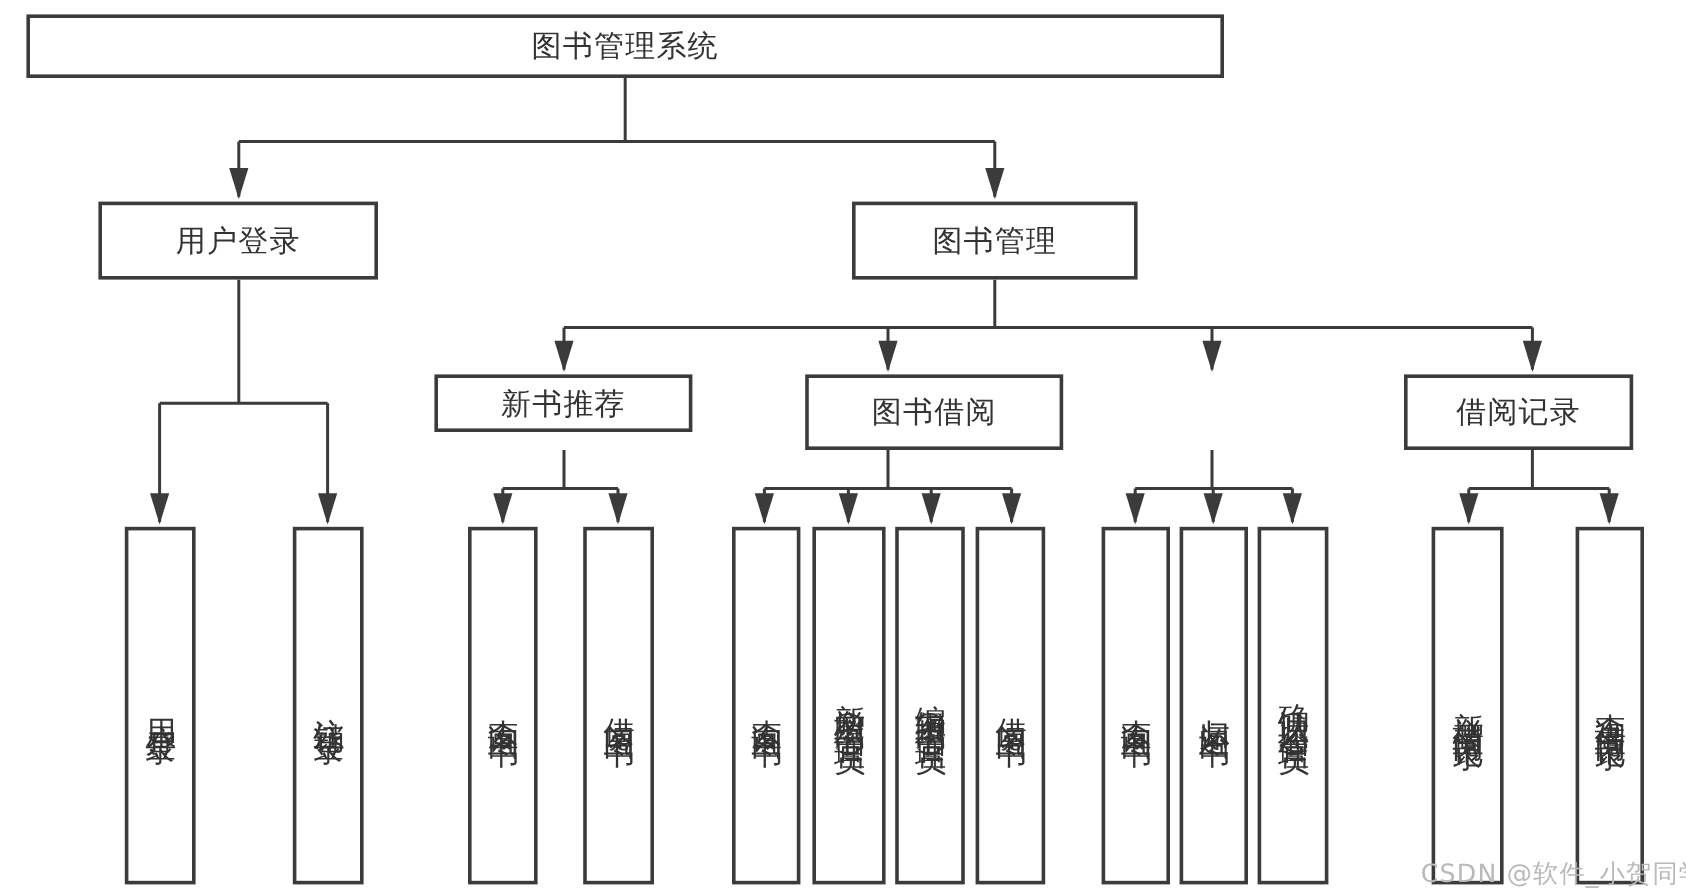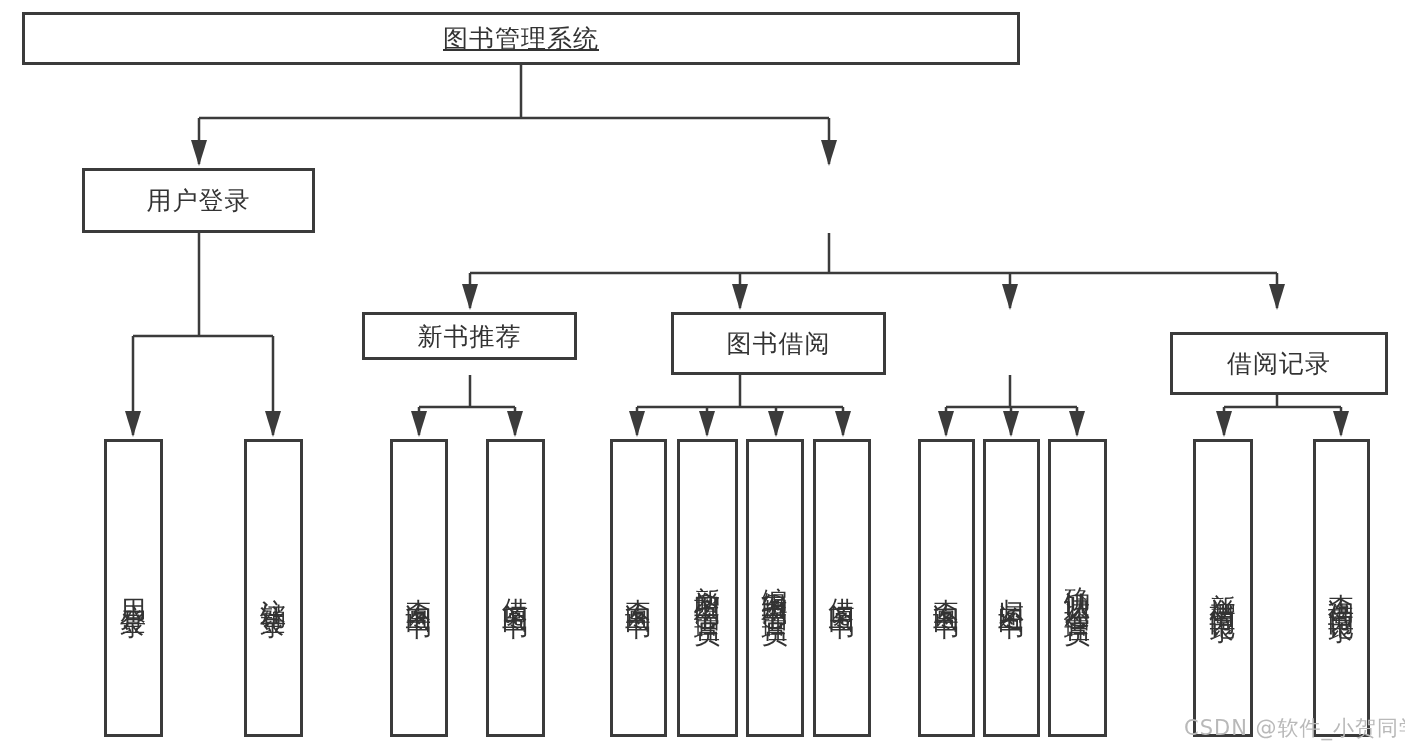--- a/index.html
+++ b/index.html
@@ -109,27 +109,28 @@
     <path d="M1010,375 V407 M946,407 H1077 M946,407 V435 M1011,407 V435 M1077,407 V435"></path>
     <polygon points="938,411 954,411 946,437"></polygon>
     <polygon points="1003,411 1019,411 1011,437"></polygon>
     <polygon points="1069,411 1085,411 1077,437"></polygon>
 
     <path d="M1277,375 V407 M1224,407 H1341 M1224,407 V435 M1341,407 V435"></path>
     <polygon points="1216,411 1232,411 1224,437"></polygon>
     <polygon points="1333,411 1349,411 1341,437"></polygon>
   </svg>
 
-  <div class="hbox" style="left:22px; top:12px; width:998px; height:53px;text-decoration:underline;">图书管理系统</div>
+  <div class="hbox" style="left:22px; top:12px; width:998px; height:53px;">图书管理系统</div>
 
   <div class="hbox" style="left:82px; top:168px; width:233px; height:65px;">用户登录</div>
+  <div class="hbox" style="left:710px; top:168px; width:238px; height:65px;">图书管理</div>
 
   <div class="hbox" style="left:362px; top:312px; width:215px; height:48px;text-align:right;">新书推荐</div>
   <div class="hbox" style="left:671px; top:312px; width:215px; height:63px;">图书借阅</div>
-  <div class="hbox" style="left:1170px; top:312px; width:218px; height:63px;margin-top:20px;">借阅记录</div>
+  <div class="hbox" style="left:1170px; top:312px; width:191px; height:63px;">借阅记录</div>
 
   <div class="leaf" style="left:104px; width:59px;">用户登录</div>
   <div class="leaf" style="left:244px; width:59px;">注销登录</div>
 
   <div class="leaf" style="left:390px; width:58px;">查询图书</div>
   <div class="leaf" style="left:486px; width:59px;">借阅图书</div>
 
   <div class="leaf" style="left:610px; width:57px;">查询图书</div>
   <div class="leaf" style="left:677px; width:61px;">新增图书（管理员）</div>
   <div class="leaf" style="left:746px; width:58px;">编辑图书（管理员）</div>

